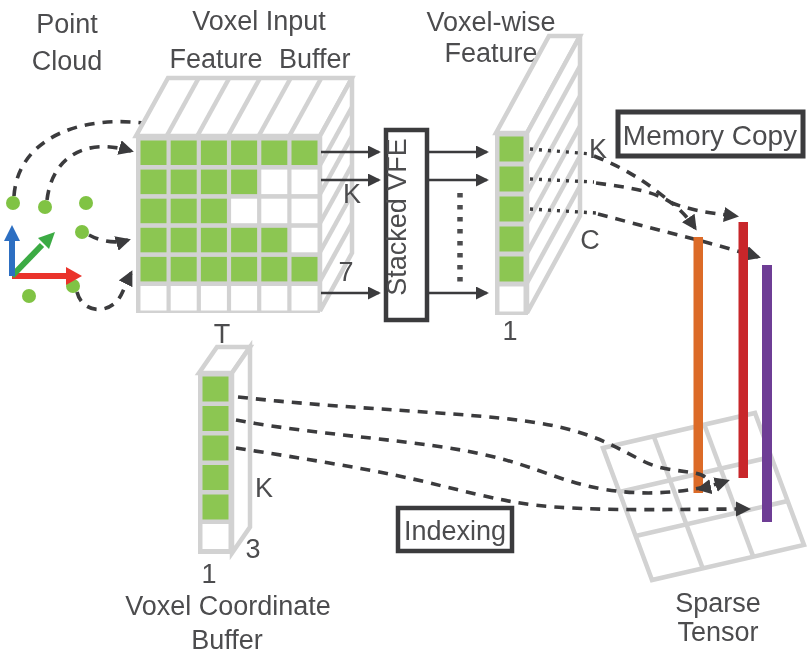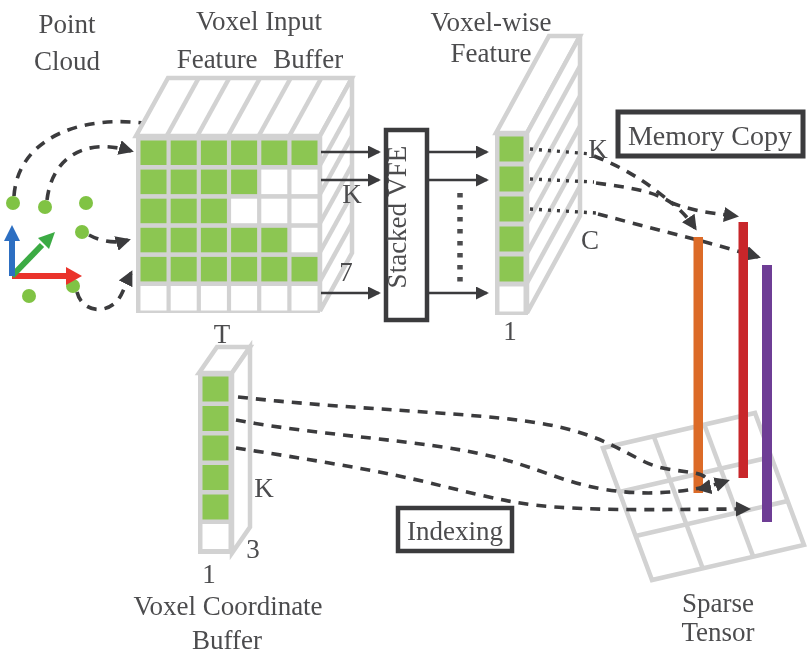--- a/index.html
+++ b/index.html
@@ -1,17 +1,17 @@
 <!DOCTYPE html>
 <html><head>
 <meta charset="utf-8">
 <style>
   html,body{margin:0;padding:0;background:#ffffff;}
   .stage{position:relative;width:807px;height:656px;background:#ffffff;overflow:hidden;
-         font-family:Liberation Serif, serif;}
+         font-family:Liberation Sans, sans-serif;}
   svg{position:absolute;left:0;top:0;}
   text{fill:#4c4c4e;}
   .lbl{font-size:27px;}
   .dim{font-size:27px;}
   .boxlbl{font-size:28px;}
 </style>
 </head>
 <body>
 
 <div class="stage">

